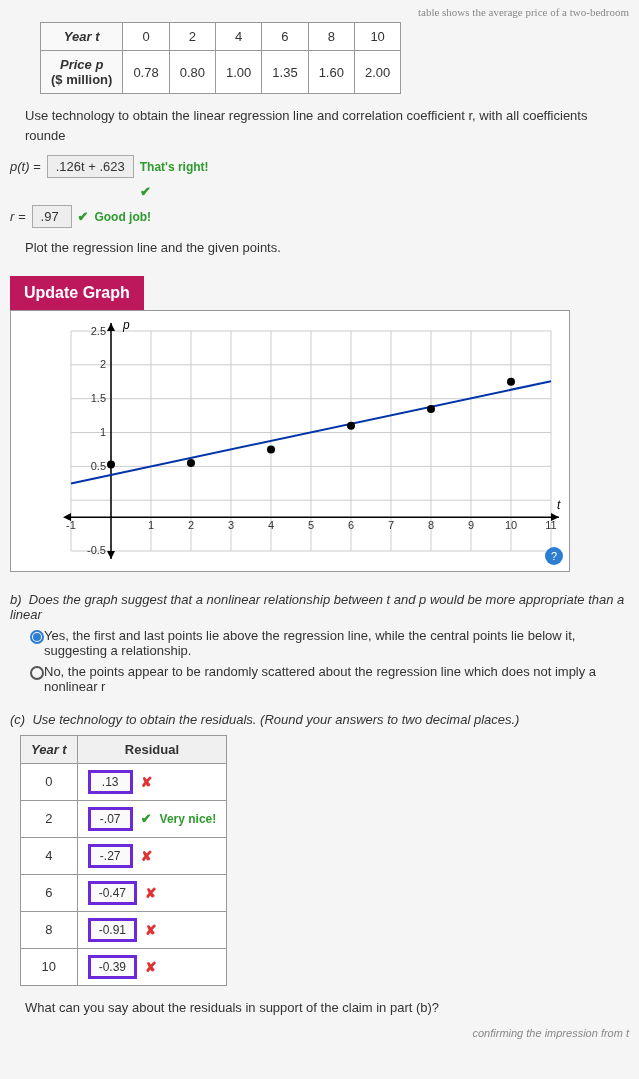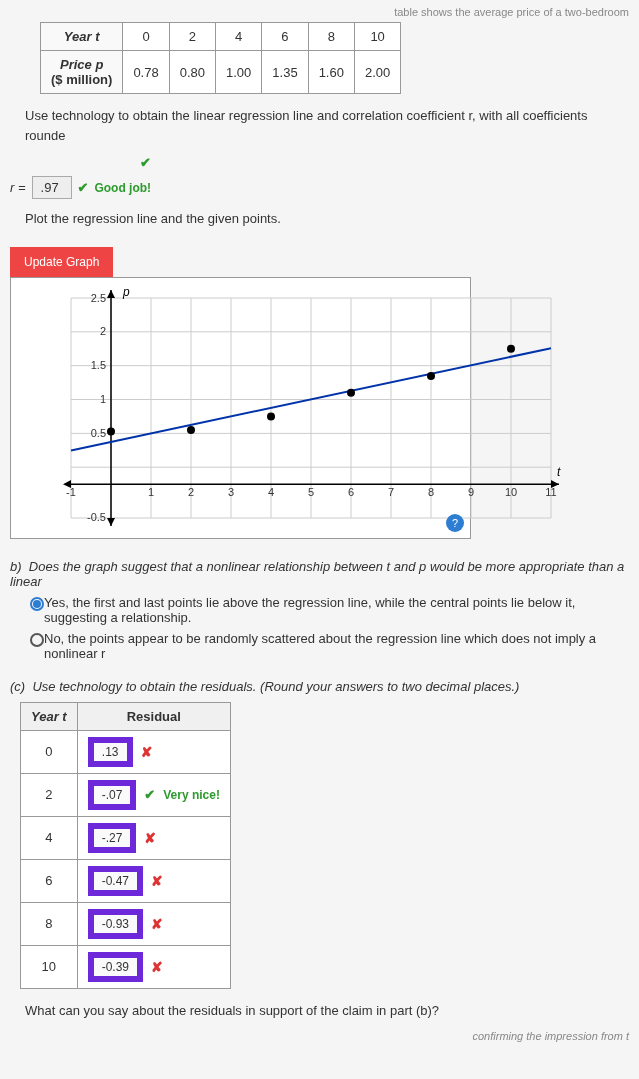--- a/index.html
+++ b/index.html
@@ -34,33 +34,33 @@
     padding: 3px 8px;
     min-width: 40px;
     text-align: left;
     font-size: 13px;
   }
   .input-box.correct { background: #eee; }
   .check { color: #2e9b2e; font-weight: bold; }
   .xmark { color: #d33; font-weight: bold; font-size: 14px; }
   .feedback-green { color: #2e9b2e; font-weight: bold; font-size: 12px; }
   .btn-update {
-    background: #ef4444;
+    background: #be185d;
     color: #fff;
     border: none;
     padding: 8px 14px;
-    font-size: 12px;
-    font-weight: normal;
+    font-size: 16px;
+    font-weight: bold;
     cursor: pointer;
     margin: 8px 0 0 0;
   }
   .graph-wrap {
     border: 1px solid #999;
     background: #fff;
-    width: 461px;
+    width: 560px;
     padding: 0;
     margin: 0 0 20px 0;
     position: relative;
   }
   svg.plot { display: block; }
   .help-icon {
     position: absolute; right: 6px; bottom: 6px;
     width: 18px; height: 18px; border-radius: 50%;
     background: #2d7dd2; color: #fff; font-size: 11px;
     display:flex;align-items:center;justify-content:center;
@@ -81,31 +81,31 @@
   }
   table.resid th, table.resid td {
     border: 1px solid #999;
     padding: 6px 10px;
     text-align: center;
     background: #fff;
   }
   table.resid th { background: #f0f0f0; font-weight: bold; }
   .resid-cell { display:flex; align-items:center; gap:8px; justify-content:flex-start; }
   .resid-input {
-    border:6px solid #6d28d9; background:#fafafa; padding:2px 8px; min-width:45px;
+    border:3px solid #6d28d9; background:#fafafa; padding:2px 8px; min-width:45px;
     font-size:12px;
   }
   .truncated { color:#888; font-size:11px; }
 </style>
 </head>
 <body>
 
 <div class="content">
 
-<div class="truncated" style="text-align:right;margin-bottom:4px;">table shows the average price of a two-bedroom</div>
+<div class="truncated" style="text-align:right;margin-bottom:4px;font-family:Liberation Serif, serif;">table shows the average price of a two-bedroom</div>
 
 <table class="data">
   <tbody>
         <tr>
     <th><span class="italic">Year t</span></th>
     <td>0</td>
     <td>2</td>
     <td>4</td>
     <td>6</td>
     <td>8</td>
@@ -120,20 +120,25 @@
     <td>1.00</td>
     <td>1.35</td>
     <td>1.60</td>
     <td>2.00</td>
   </tr>
 </tbody>
     </table>
 
 <div class="prompt">Use technology to obtain the linear regression line and correlation coefficient r, with all coefficients rounde</div>
 
+<div class="eq-row">
+  <span class="italic">p(t) =</span>
+  <span class="input-box correct">.126t + .623</span>
+  <span class="feedback-green">That's right!</span>
+</div>
 <div style="margin-left:130px;"><span class="check">✔</span></div>
 
 <div class="eq-row">
   <span class="italic">r =</span>
   <span class="input-box correct">.97</span>
   <span class="check">✔</span>
   <span class="feedback-green">Good job!</span>
 </div>
 
 <div class="prompt">Plot the regression line and the given points.</div>
@@ -277,21 +282,21 @@
             <div class="resid-cell">
       <span class="resid-input">-0.47</span>
       <span class="xmark">✘</span>
     </div>
           </td>
   </tr>
   <tr>
     <td>8</td>
     <td>
             <div class="resid-cell">
-      <span class="resid-input">-0.93</span>
+      <span class="resid-input">-0.91</span>
       <span class="xmark">✘</span>
     </div>
           </td>
   </tr>
   <tr>
     <td>10</td>
     <td>
             <div class="resid-cell">
       <span class="resid-input">-0.39</span>
       <span class="xmark">✘</span>

